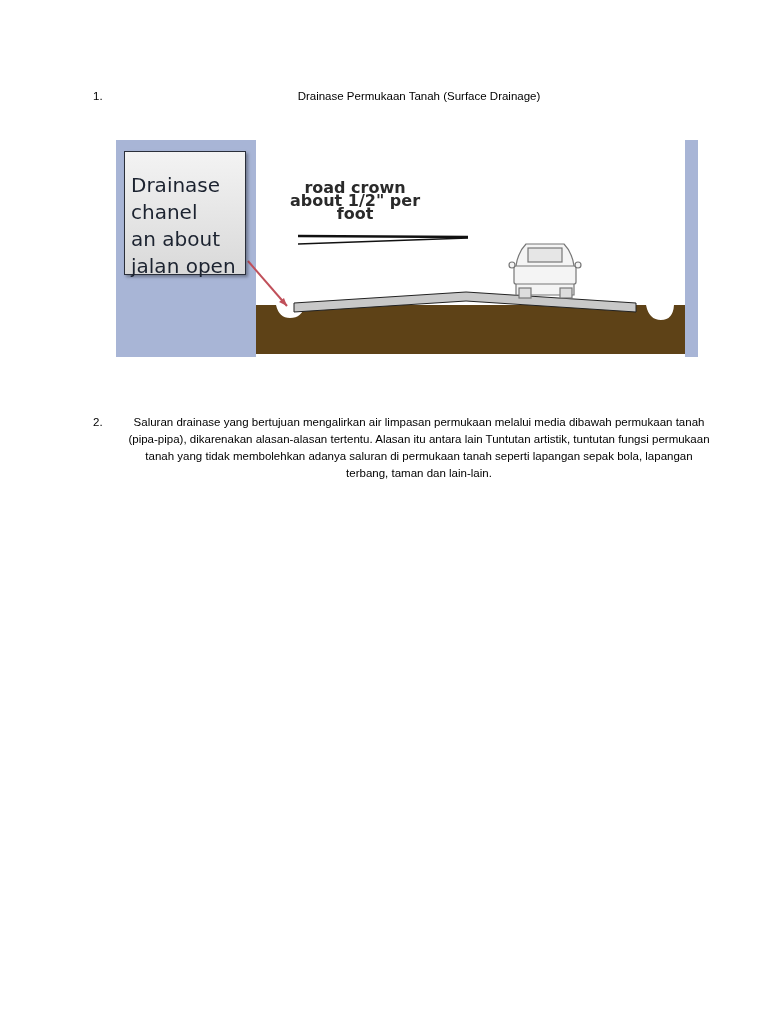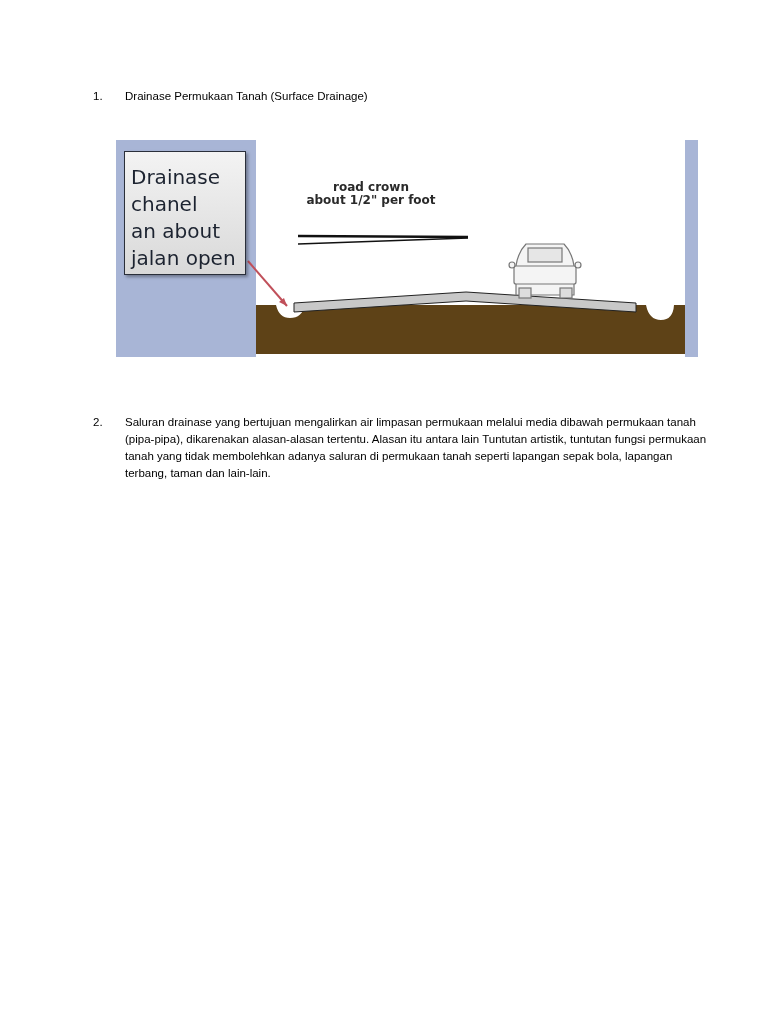--- a/index.html
+++ b/index.html
@@ -4,43 +4,43 @@
   <style>
     html, body { margin: 0; padding: 0; }
     body {
       width: 768px; height: 1024px; background: #ffffff;
       position: relative; overflow: hidden;
       font-family: "Liberation Sans", sans-serif;
       color: #000;
     }
     .item { position: absolute; left: 93px; width: 620px; font-size: 11.5px; line-height: 17px; }
     .num { position: absolute; left: 0; top: 0; }
-    .body { margin-left: 32px; }
+    .body { margin-left: 32px; text-align: center; }
     .title { display: block; }
     .para { display: block; }
     #item1 { top: 88px; }
     #item2 { top: 414px; }
     .figure {
       position: absolute; left: 116px; top: 140px; width: 582px; height: 217px;
       background: #ffffff; overflow: hidden;
     }
     .figure svg { display: block; }
     .callout {
       position: absolute; left: 8px; top: 11px; width: 122px; height: 124px;
       border: 1px solid #2a2f3a;
       background: linear-gradient(to bottom, #f3f3f3, #d9d9d9);
       box-shadow: 2px 2px 3px rgba(0,0,0,0.35);
-      box-sizing: border-box; padding: 12px 6px;
+      box-sizing: border-box; padding: 20px 6px;
       font-family: "DejaVu Sans", sans-serif; font-size: 20px; line-height: 27px;
       color: #1c2330;
     }
     .callout span { display: block; white-space: nowrap; }
     .crown-label {
-      position: absolute; left: 180px; top: 41px; width: 150px; text-align: center;
-      font-family: "DejaVu Sans", sans-serif; font-weight: bold; font-size: 12px; line-height: 13px;
+      position: absolute; left: 164px; top: 41px; width: 150px; text-align: center;
+      font-family: "DejaVu Sans", sans-serif; font-weight: bold; font-size: 16px; line-height: 13px;
       color: #2a2a2a;
     }
     .crown-label span { display: block; }
   </style>
 </head>
 <body>
 
 <div id="item1" class="item">
   <span class="num">1.</span>
   <div class="body">

